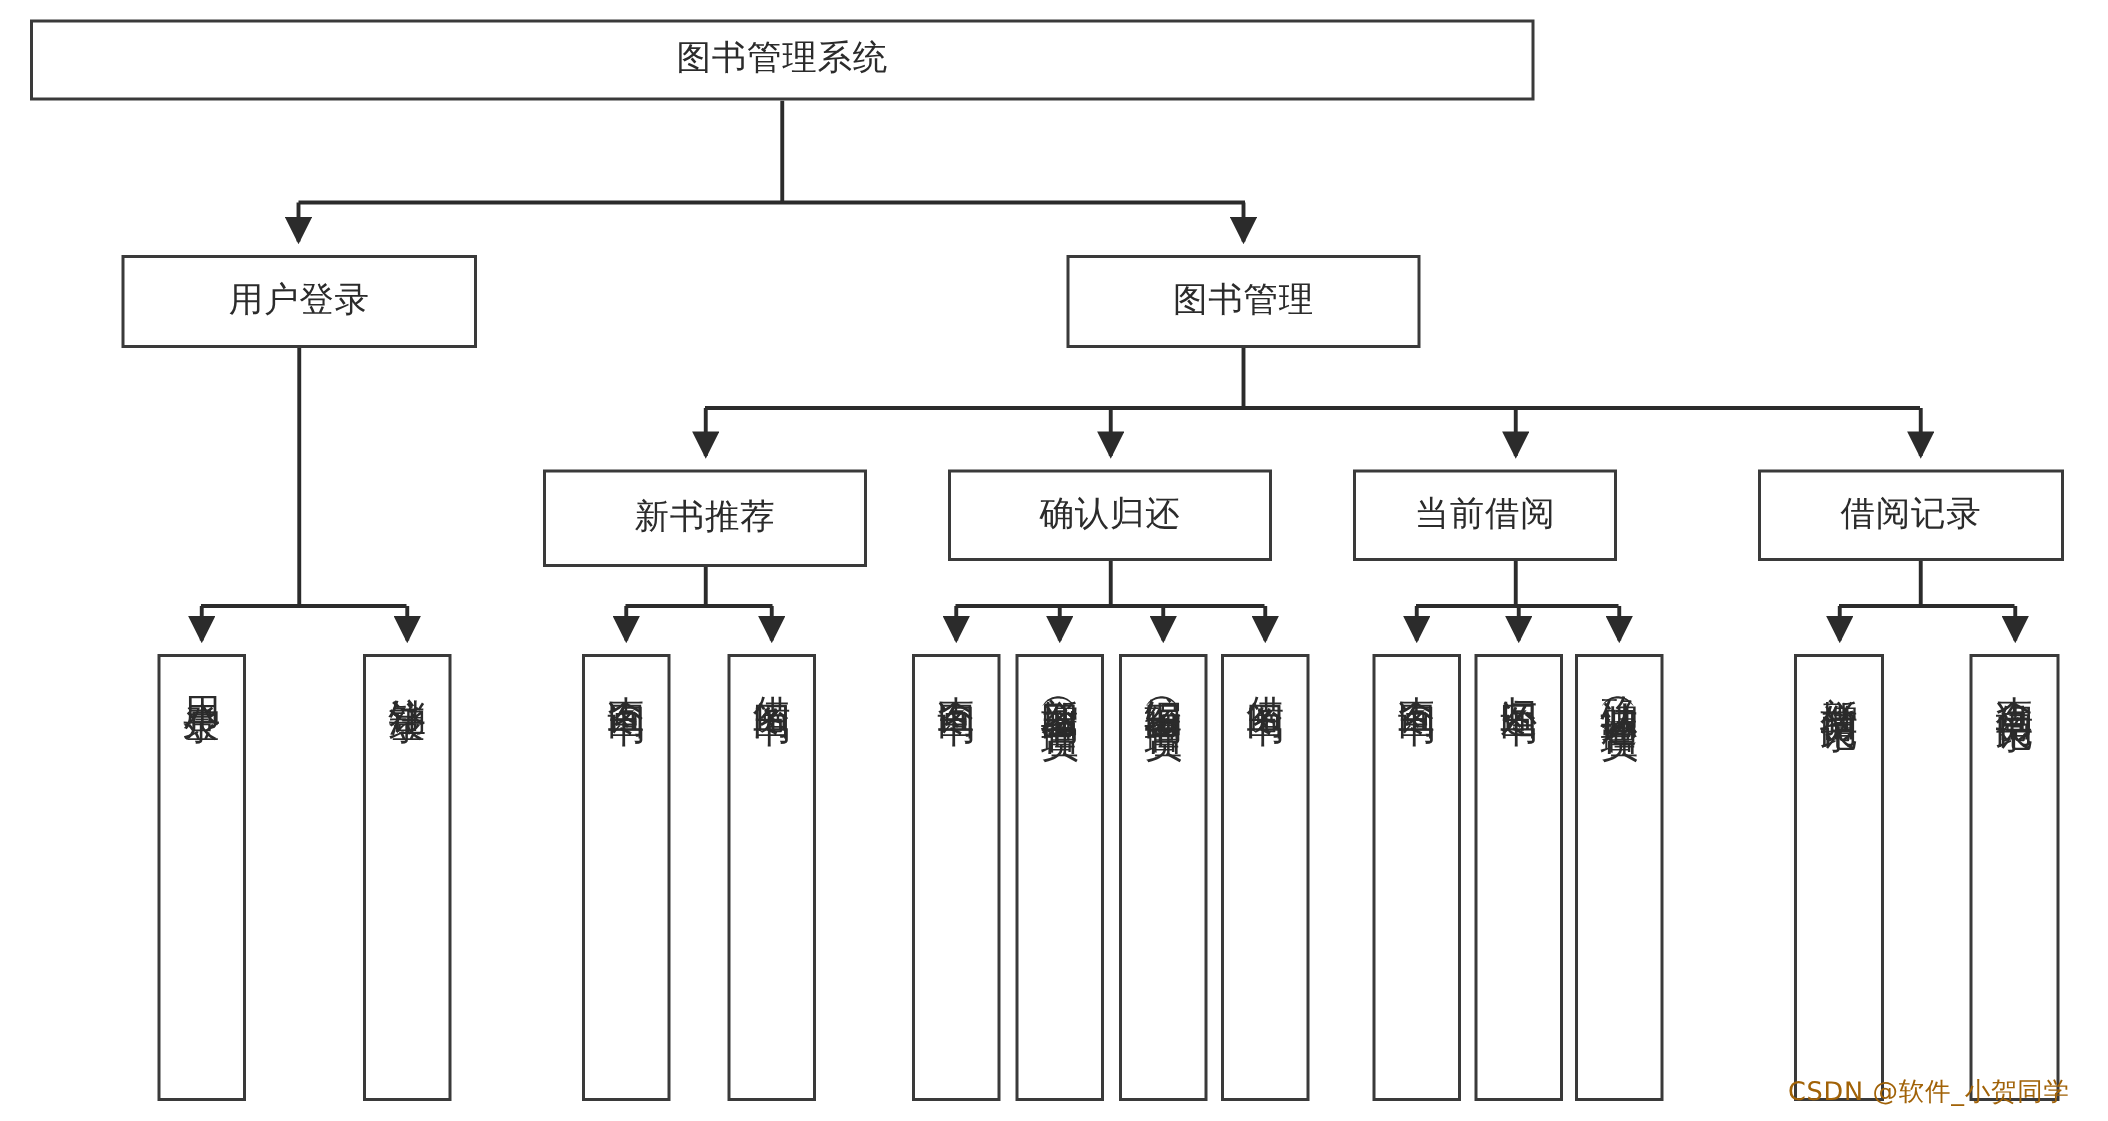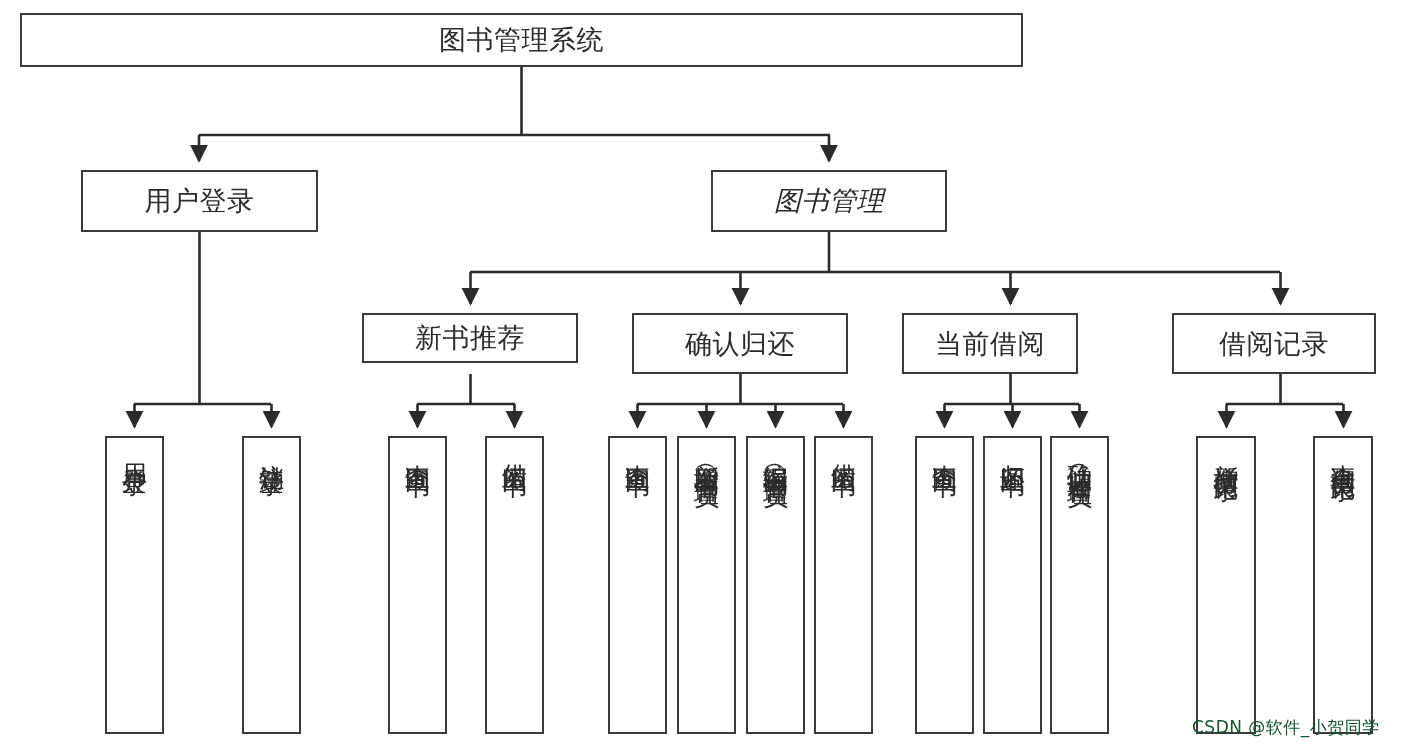--- a/index.html
+++ b/index.html
@@ -37,21 +37,21 @@
     overflow: hidden;
   }
   .node .label {
     color: #2b2b2b;
     line-height: 1.02;
     white-space: nowrap;
     letter-spacing: 0.5px;
   }
   
   .node.horiz .label {
-    font-size: 27px;
+    font-size: 23px;
     writing-mode: horizontal-tb;
   }
   
   .node.vert {
     align-items: flex-start;
     padding-top: 6px;
   }
   .node.vert .label {
     writing-mode: vertical-rl;
     text-orientation: upright;
@@ -125,26 +125,26 @@
   </svg>
 
   <div class="node horiz" id="node-root" style="left: 20px; top: 13px; width: 1003px; height: 54px;">
     <span class="label">图书管理系统</span>
   </div>
 
   <div id="level1-nodes">
       <div class="node horiz" style="left: 81px; top: 170px; width: 237px; height: 62px;">
         <span class="label">用户登录</span>
       </div>
-      <div class="node horiz" style="left: 711px; top: 170px; width: 236px; height: 62px; font-style: italic;">
+      <div class="node horiz" style="left: 711px; top: 170px; width: 236px; height: 62px;">
         <span class="label">图书管理</span>
       </div>
     </div>
   <div id="level2-nodes">
-      <div class="node horiz" style="left: 362px; top: 313px; width: 216px; height: 50px;">
+      <div class="node horiz" style="left: 362px; top: 313px; width: 216px; height: 65px;">
         <span class="label">新书推荐</span>
       </div>
       <div class="node horiz" style="left: 632px; top: 313px; width: 216px; height: 61px;">
         <span class="label">确认归还</span>
       </div>
       <div class="node horiz" style="left: 902px; top: 313px; width: 176px; height: 61px;">
         <span class="label">当前借阅</span>
       </div>
       <div class="node horiz" style="left: 1172px; top: 313px; width: 204px; height: 61px;">
         <span class="label">借阅记录</span>
@@ -185,14 +185,14 @@
         <span class="label">确认归还（管理员）</span>
       </div>
       <div class="node vert" style="left: 1196px; top: 436px; width: 60px; height: 298px;">
         <span class="label">新增借阅记录</span>
       </div>
       <div class="node vert" style="left: 1313px; top: 436px; width: 60px; height: 298px;">
         <span class="label">查询借阅记录</span>
       </div>
     </div>
 
-  <div class="watermark" style="left: 1192px; top: 716px; color: #14532d;">CSDN @软件_小贺同学</div>
+  <div class="watermark" style="left: 1192px; top: 716px; color: #a16207;">CSDN @软件_小贺同学</div>
 </div>
 
 </body></html>

